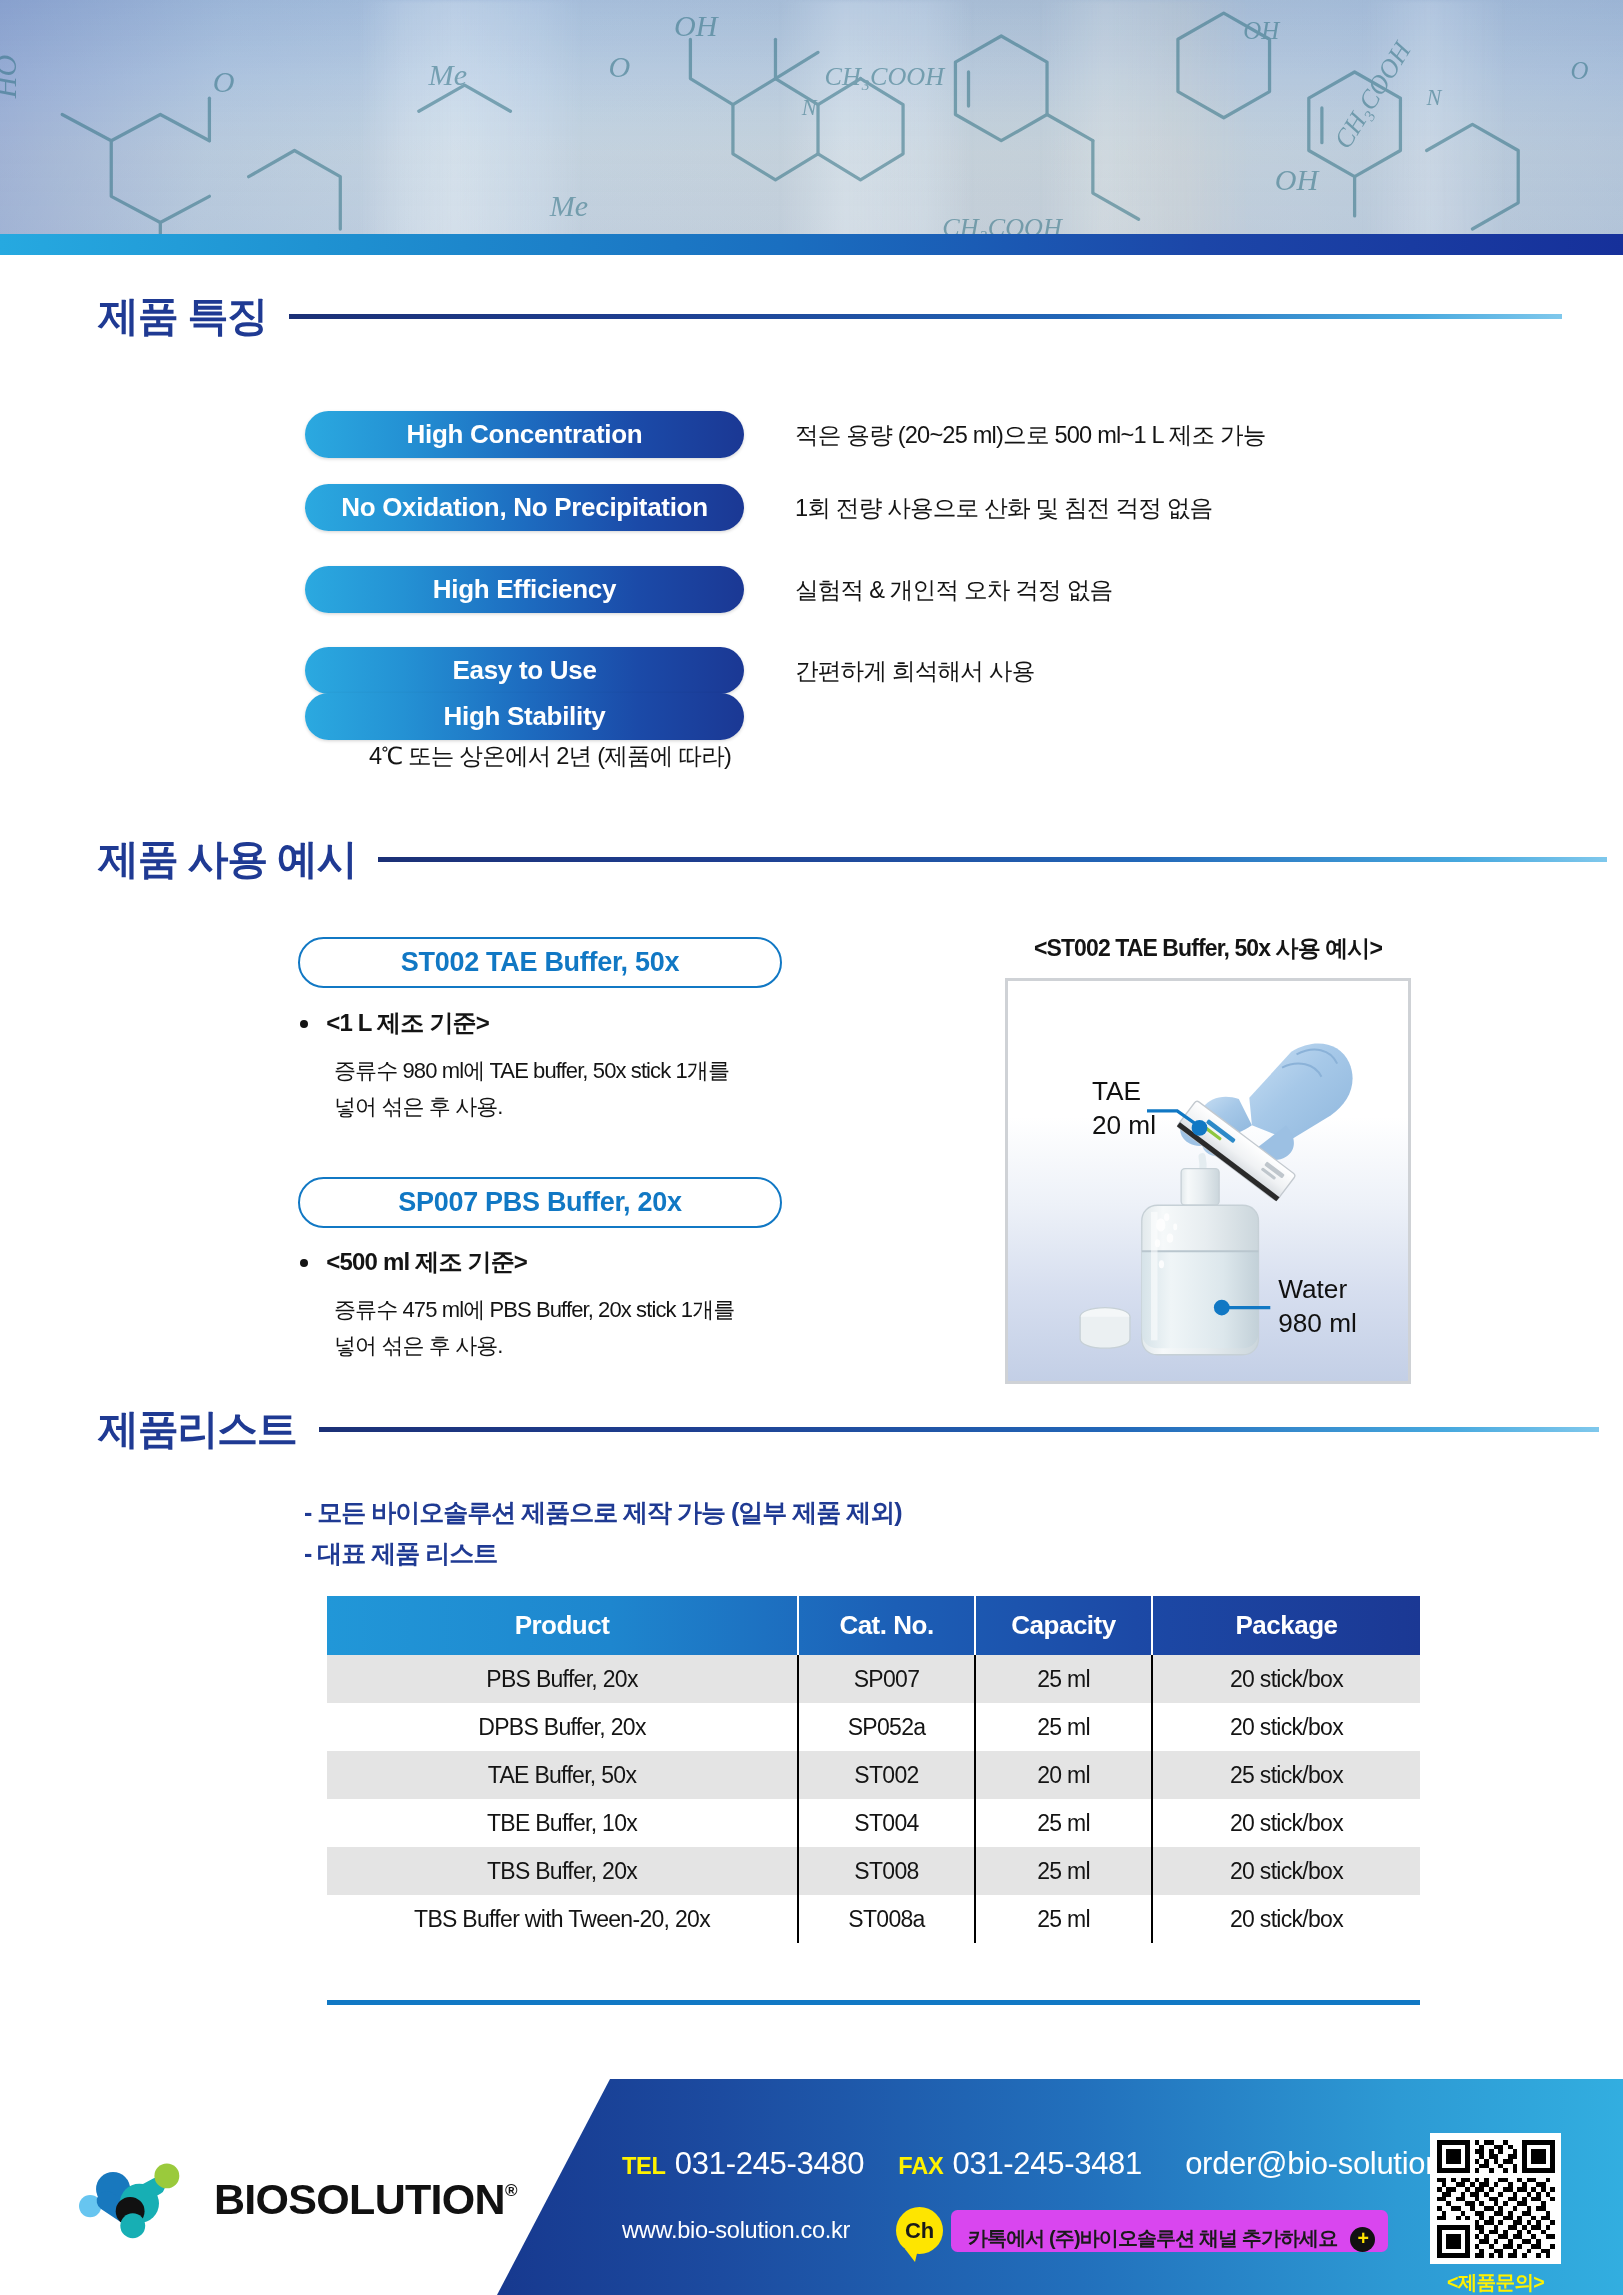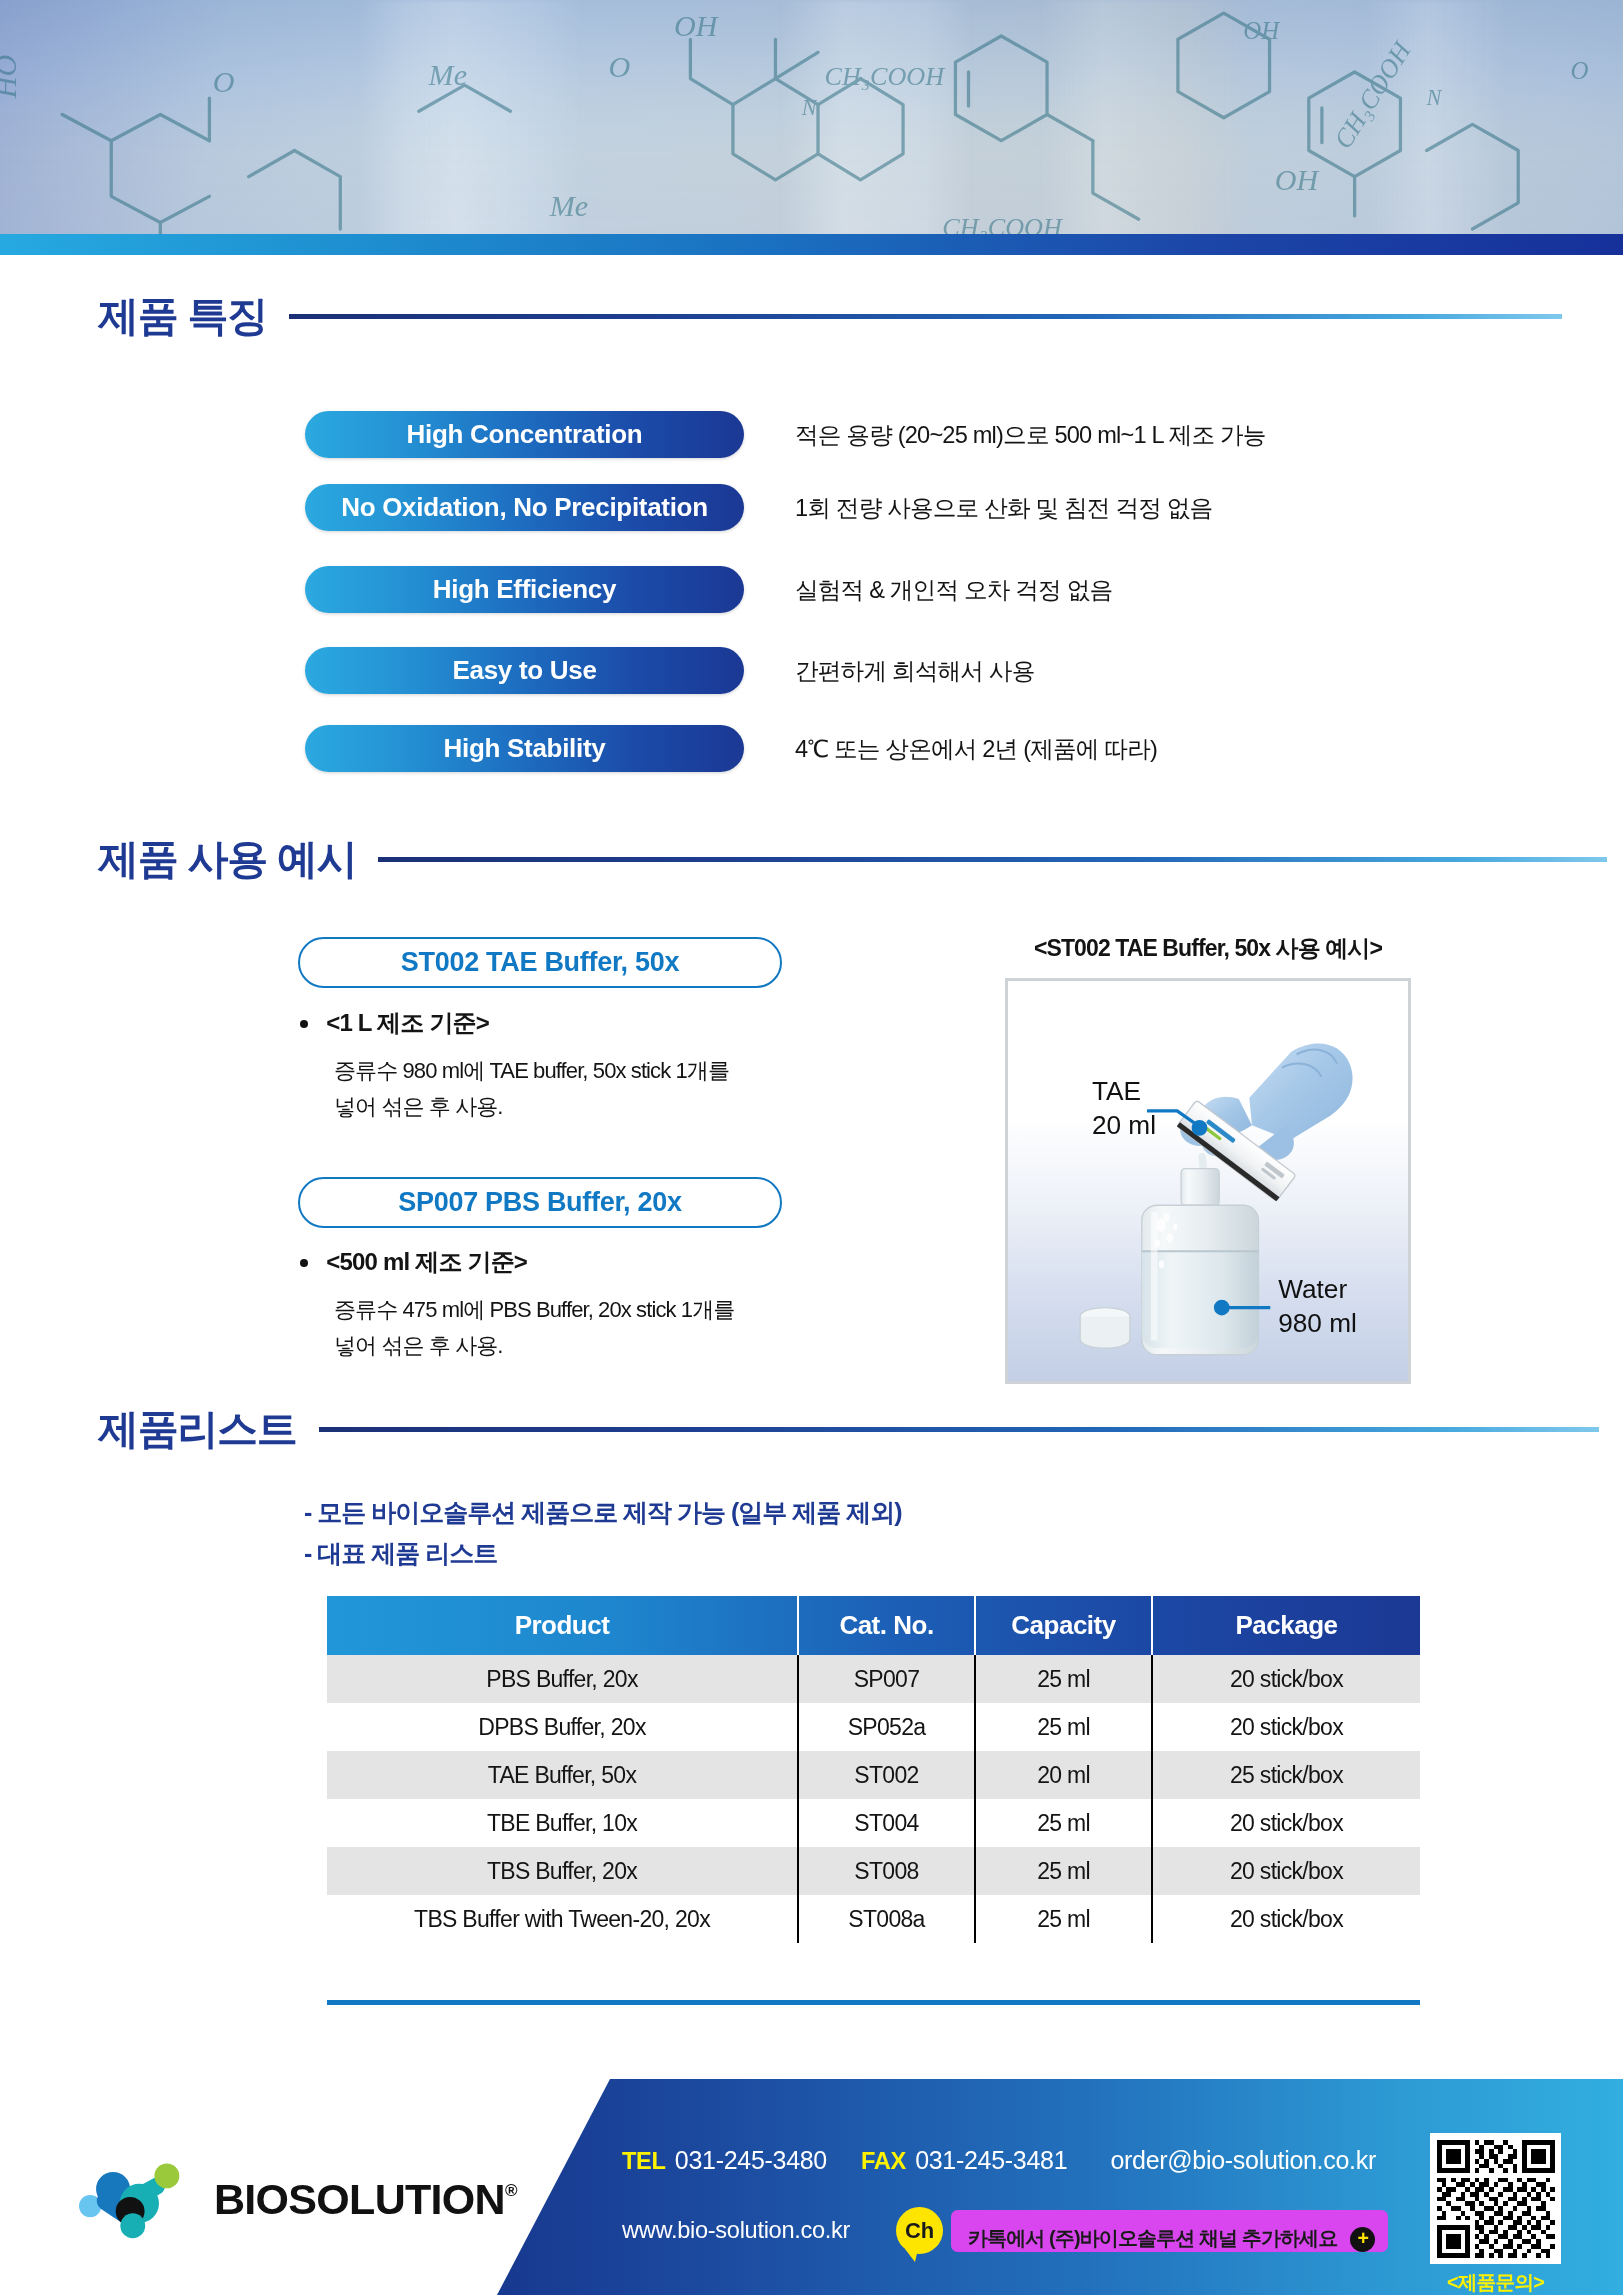--- a/index.html
+++ b/index.html
@@ -137,21 +137,21 @@
   .logo-text {
     margin-left:17px; font-size:43px; font-weight:bold;
     letter-spacing:-0.7px; color:#111; position:relative; line-height:1;
     display:flex; align-items:flex-start;
   }
   .logo-reg { font-size:17px; margin-top:3.9px; }
 
   .contact-line1 { position:absolute; left:622px; top:2146px; display:flex; align-items:baseline; white-space:nowrap; }
   .contact-line2 { position:absolute; left:622px; top:2207px; display:flex; align-items:center; white-space:nowrap; }
   .ct-label { color:#FFF200; font-size:23.6px; font-weight:bold; letter-spacing:-0.3px; }
-  .ct-val { color:#fff; font-size:25px; letter-spacing:-0.3px; margin-left:9.2px; }
+  .ct-val { color:#fff; font-size:31px; letter-spacing:-0.3px; margin-left:9.2px; }
   .ct-gap { width:34px; }
   .ct-url { color:#fff; font-size:23.6px; letter-spacing:-0.3px; }
 
   .kakao { display:flex; align-items:center; margin-left:46px; }
   .kakao-bubble {
     width:47px; height:47px; background:#FEE500; border-radius:50%;
     display:flex; align-items:center; justify-content:center;
     color:#1a1a1a; font-size:22px; font-weight:bold; position:relative; flex:none;
   }
   .kakao-bubble:after {
@@ -240,21 +240,21 @@
   <div class="feature-desc">1회 전량 사용으로 산화 및 침전 걱정 없음</div>
 </div>
 <div class="feature-row" style="left:305px; top:566px;">
   <div class="pill">High Efficiency</div>
   <div class="feature-desc">실험적 &amp; 개인적 오차 걱정 없음</div>
 </div>
 <div class="feature-row" style="left:305px; top:647px;">
   <div class="pill">Easy to Use</div>
   <div class="feature-desc">간편하게 희석해서 사용</div>
 </div>
-<div class="feature-row" style="left:305px; top:725px;">
+<div class="feature-row" style="left:305px; top:693px;flex-direction:column;">
   <div class="pill">High Stability</div>
   <div class="feature-desc">4℃ 또는 상온에서 2년 (제품에 따라)</div>
 </div>
 
 <div class="sec-head" style="left:98px; top:839px;">
   <div class="sec-title">제품 사용 예시</div>
   <div class="sec-rule" style="width:1229px;"></div>
 </div>
 
 <div class="outline-pill" style="left:298px; top:937px;">ST002 TAE Buffer, 50x</div>

